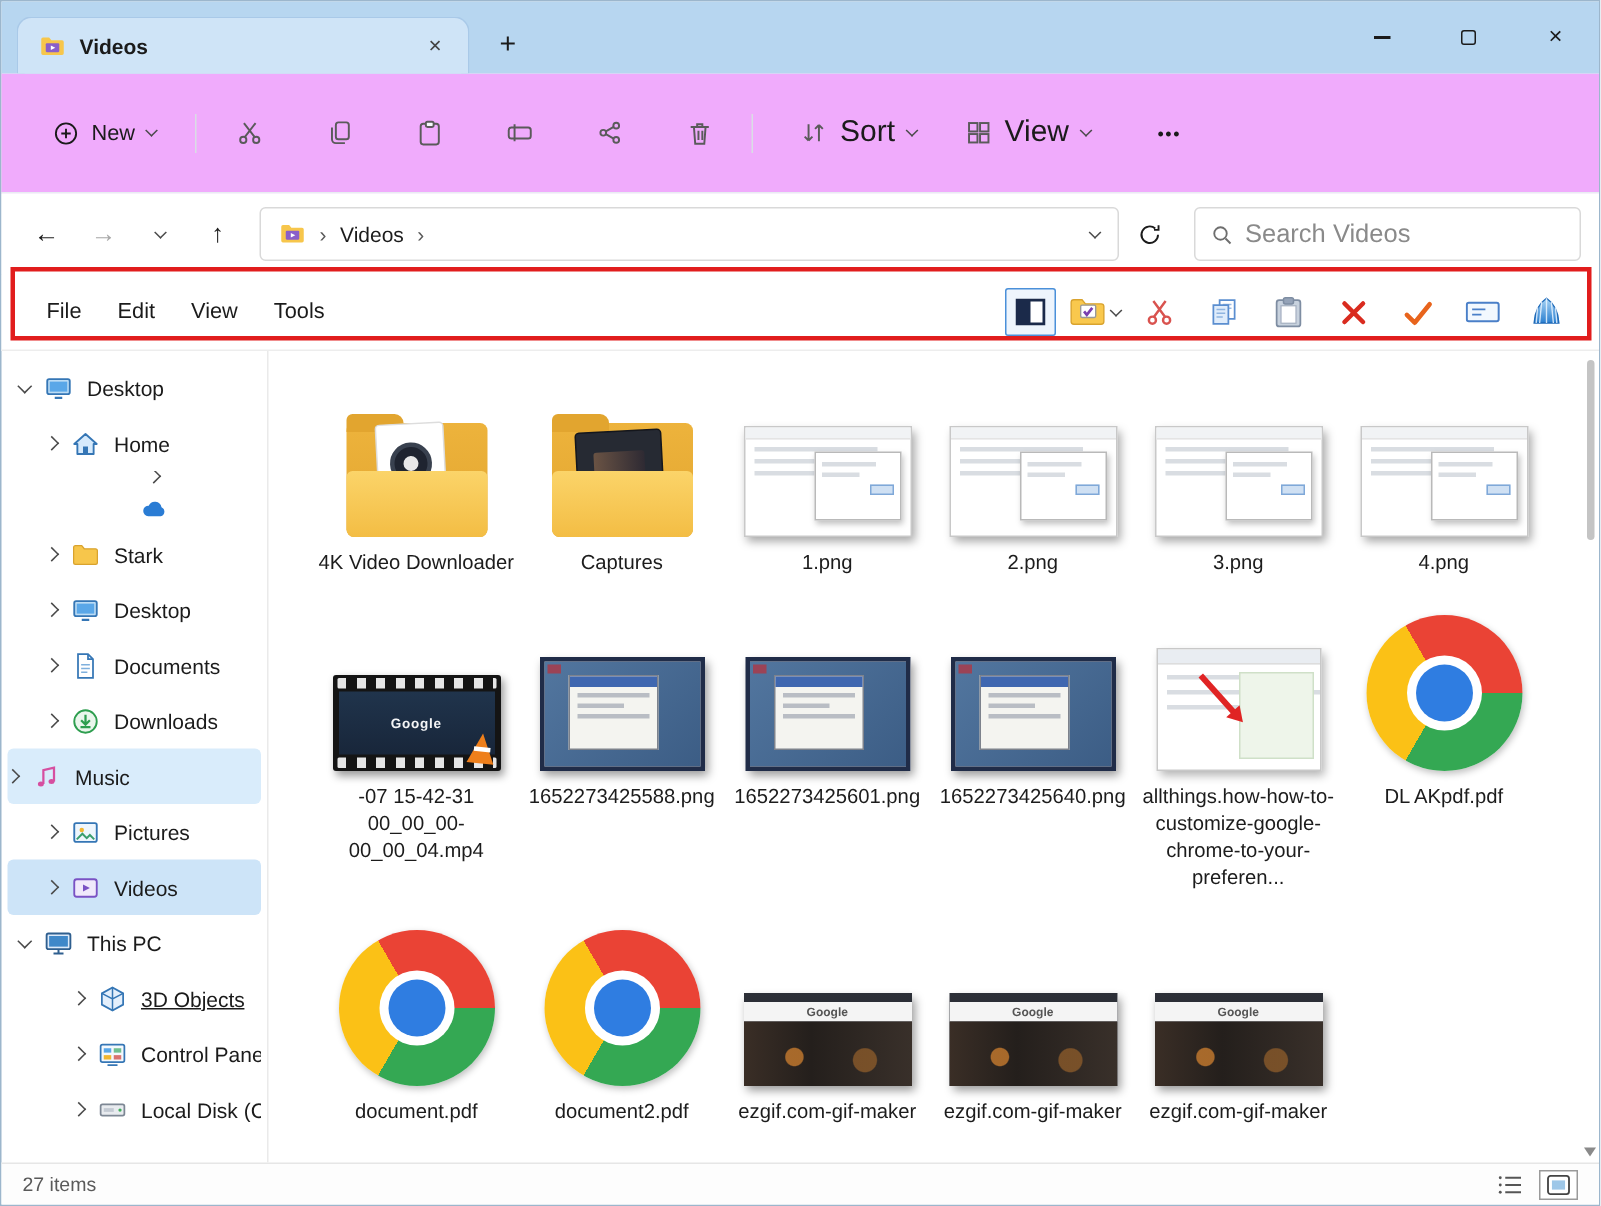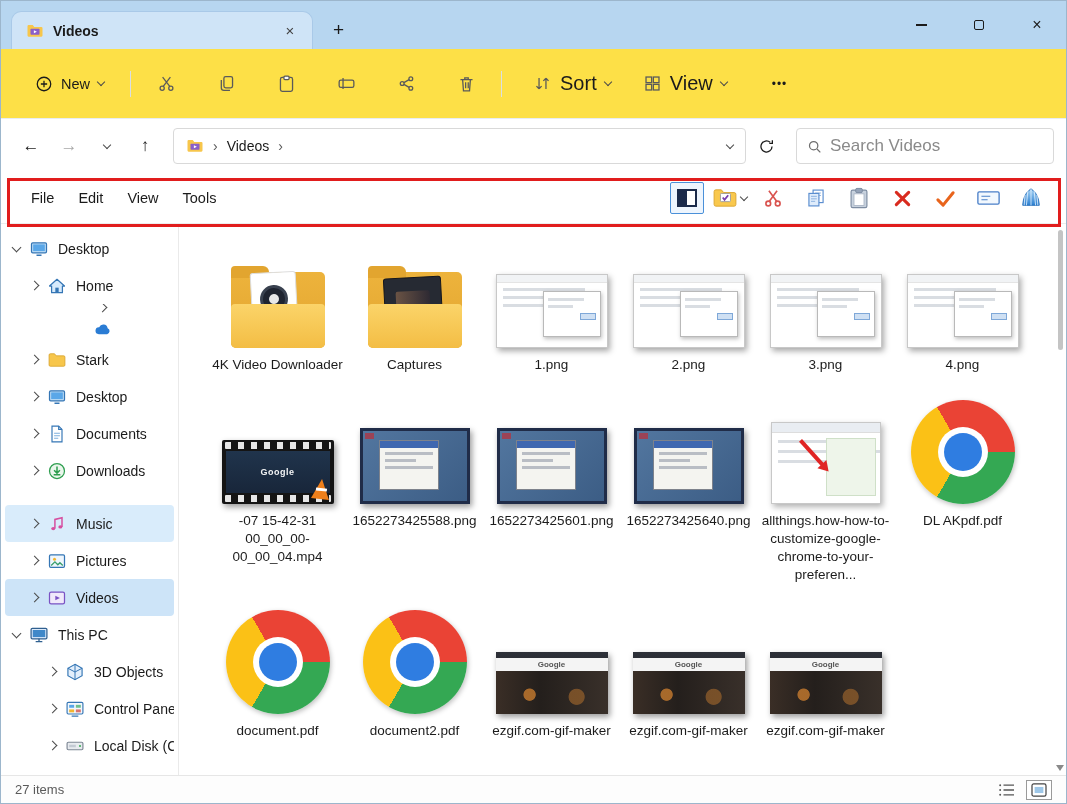--- a/index.html
+++ b/index.html
@@ -17,21 +17,21 @@
   .tab-label { font-size:14px; color:#1b1b1b; font-weight:bold; }
   .tab-close { margin-left:auto; font-size:15px; color:#444; width:24px; text-align:center; }
   .newtab { font-size:19px; color:#1b1b1b; margin:0 0 8px 20px; }
   .wincontrols { position:absolute; right:0; top:0; height:48px; display:flex; }
   .wc { width:58px; height:100%; display:flex; align-items:center; justify-content:center; }
   .min-glyph { width:11px; height:1.4px; background:#1b1b1b; display:block; }
   .max-glyph { width:10px; height:10px; border:1.3px solid #1b1b1b; border-radius:2px; display:block; }
   .close-glyph { font-size:16px; color:#1b1b1b; }
 
   
-  .cmdbar { height:70px; background:#fde047; border-bottom:1px solid #e8edf2; display:flex; align-items:center;
+  .cmdbar { height:80px; background:#f0abfc; border-bottom:1px solid #e8edf2; display:flex; align-items:center;
             padding:0 20px; flex:0 0 auto; }
   .cmd-new { display:flex; align-items:center; gap:8px; font-size:14.5px; color:#1b1b1b; padding:9px 14px; border-radius:4px; }
   .cicon { display:inline-flex; align-items:center; justify-content:center; }
   .vdiv { width:1px; height:26px; background:#d9dee4; margin:0 12px; }
   .cmd-icons { display:flex; gap:14px; }
   .icon-btn { width:46px; height:38px; display:flex; align-items:center; justify-content:center; border-radius:4px; }
   .cmd-labeled { display:flex; align-items:center; gap:8px; font-size:20px; color:#1b1b1b; padding:9px 13px;
                  border-radius:4px; margin-left:6px; }
   .cmd-more { font-size:12px; letter-spacing:1px; color:#1b1b1b; margin-left:22px; padding:8px 10px; }
 
@@ -489,21 +489,21 @@
           <span class="chev right"></span>
           <span class="sicon">
             <svg viewBox="0 0 24 24" width="20" height="20">
               <circle cx="12" cy="12" r="9" fill="#eaf6ec" stroke="#2e9e4f" stroke-width="1.5"></circle>
               <path d="M12 6.5V14M8.5 11L12 14.5L15.5 11" fill="none" stroke="#2e9e4f" stroke-width="1.8"></path>
               <path d="M8 16.5h8" stroke="#2e9e4f" stroke-width="1.8"></path>
             </svg>
           </span>
           <span class="slabel">Downloads</span>
         </div>
-        <div class="side-item hover" style="padding-left: 26px; margin-top: 16px;">
+        <div class="side-item hover" style="">
           <span class="chev right"></span>
           <span class="sicon">
             <svg viewBox="0 0 24 24" width="20" height="20">
               <path d="M9.5 17.5V6.5L18 4.5V15.5" fill="none" stroke="#d64fa0" stroke-width="1.8"></path>
               <ellipse cx="7.5" cy="17.5" rx="2.4" ry="2" fill="#d64fa0"></ellipse>
               <ellipse cx="16" cy="15.5" rx="2.4" ry="2" fill="#d64fa0"></ellipse>
             </svg>
           </span>
           <span class="slabel">Music</span>
         </div>
@@ -532,21 +532,21 @@
           <span class="chev down"></span>
           <span class="sicon">
             <svg viewBox="0 0 24 24" width="20" height="20">
               <rect x="2.5" y="4" width="19" height="12.5" rx="1.5" fill="#dceafa" stroke="#2f5f8f" stroke-width="1.5"></rect>
               <rect x="4.5" y="6" width="15" height="8.5" fill="#3f88c9"></rect>
               <path d="M8 20h8M12 16.5V20" stroke="#2f5f8f" stroke-width="1.6"></path>
             </svg>
           </span>
           <span class="slabel">This PC</span>
         </div>
-        <div class="side-item" style="padding-left: 44px;">
+        <div class="side-item" style="padding-left: 44px; text-decoration: underline;">
           <span class="chev right"></span>
           <span class="sicon">
             <svg viewBox="0 0 24 24" width="20" height="20">
               <path d="M12 2.8L20.5 7.5V16.5L12 21.2L3.5 16.5V7.5Z" fill="#e3effc" stroke="#3576b5" stroke-width="1.4"></path>
               <path d="M12 2.8V12M3.5 7.5L12 12L20.5 7.5M12 12V21.2" fill="none" stroke="#3576b5" stroke-width="1.2"></path>
             </svg>
           </span>
           <span class="slabel">3D Objects</span>
         </div>
         <div class="side-item" style="padding-left: 44px;">

